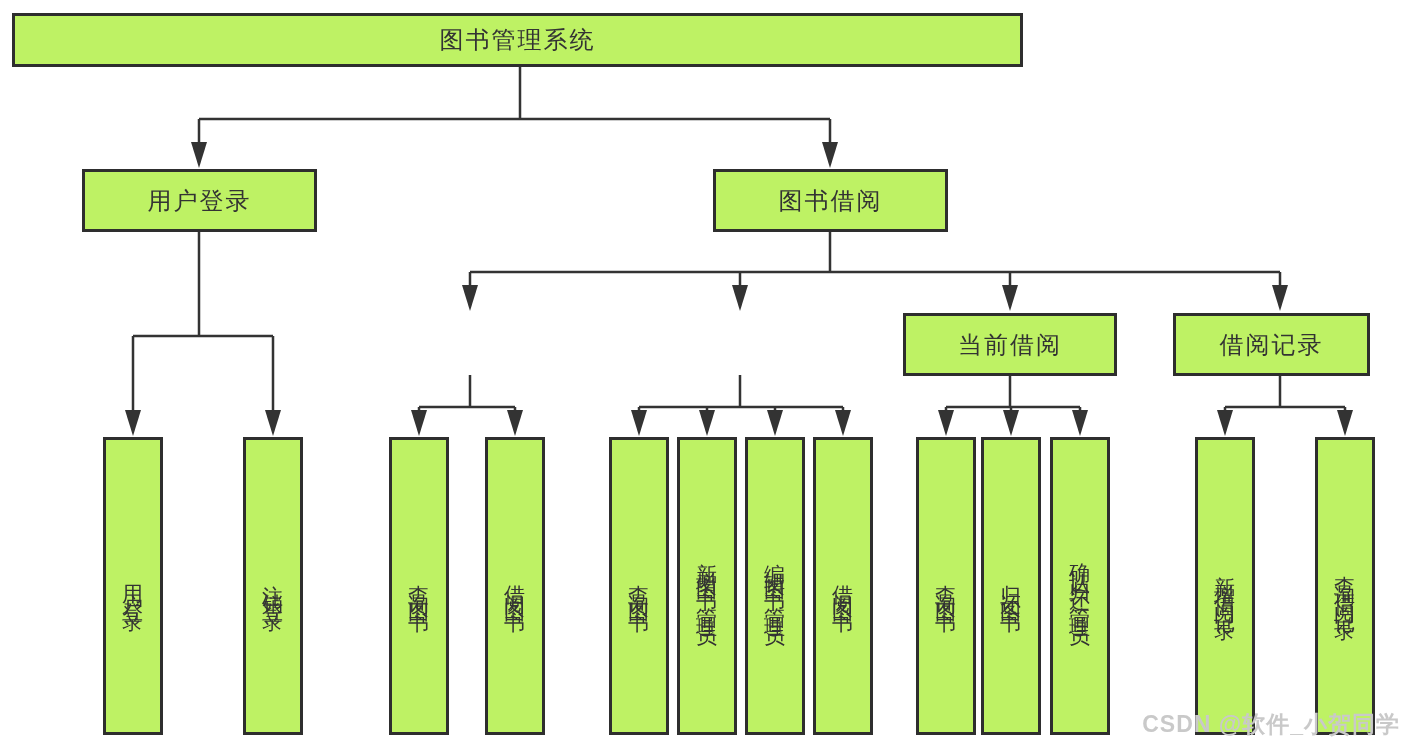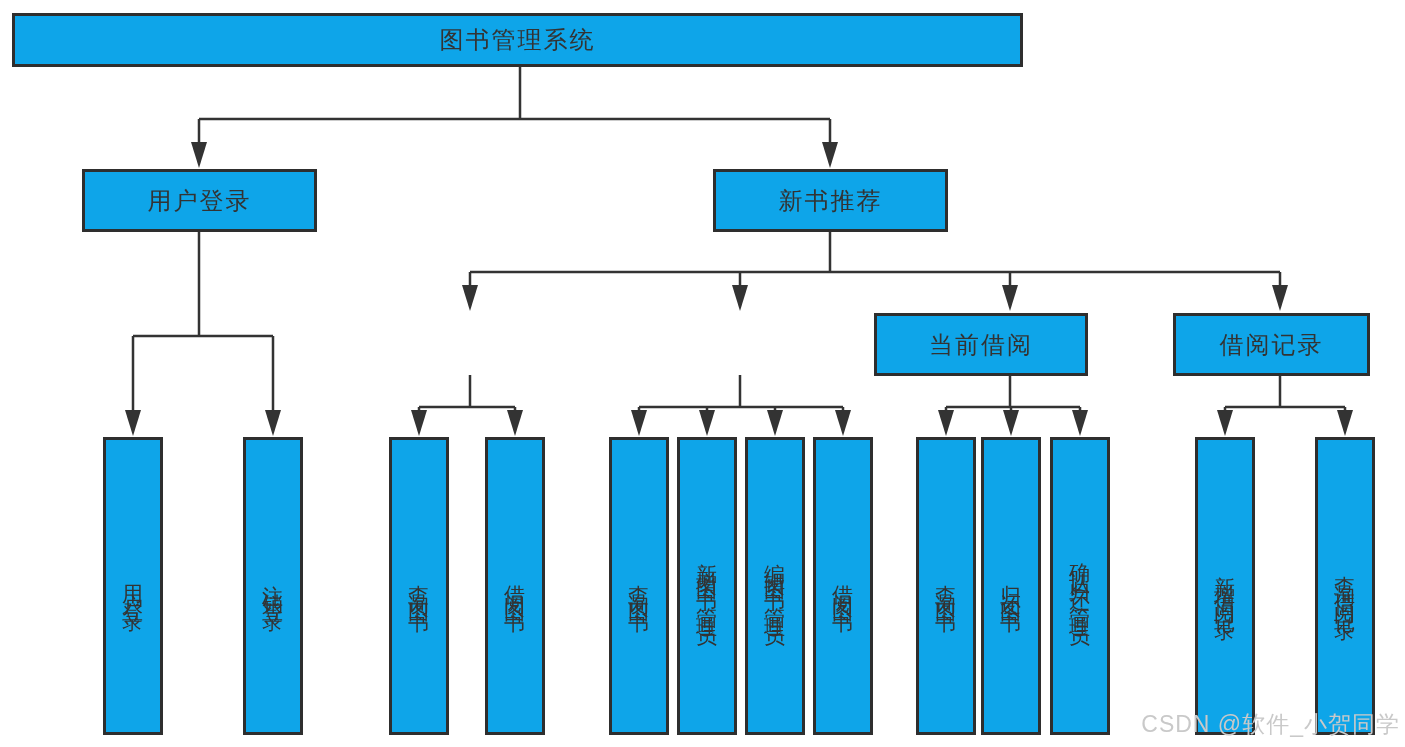--- a/index.html
+++ b/index.html
@@ -13,21 +13,21 @@
     overflow: hidden;
   }
   svg.wires {
     position: absolute;
     left: 0; top: 0;
     width: 1405px; height: 747px;
   }
   .node {
     position: absolute;
     box-sizing: border-box;
-    background: #0ea5e9;
+    background: #bef264;
     border: 3px solid #2e2e2e;
     display: flex;
     align-items: center;
     justify-content: center;
     text-align: center;
   }
   .node.h {
     font-size: 24px;
     letter-spacing: 2px;
     white-space: nowrap;
@@ -40,20 +40,21 @@
   }
   .watermark {
     position: absolute;
     right: 5px;
     bottom: 7px;
     font-size: 23px;
     letter-spacing: 1px;
     color: #c9c9c9;
     z-index: 20;
     white-space: nowrap;
+    font-weight: bold;
   }
 </style>
 </head>
 <body>
 
 <div class="stage">
 
   <svg class="wires" viewBox="0 0 1405 747">
     <g stroke="#333333" stroke-width="2.5" fill="none">
 
@@ -90,23 +91,23 @@
       <polygon points="1003,410 1019,410 1011,436"></polygon>
       <polygon points="1072,410 1088,410 1080,436"></polygon>
       <polygon points="1217,410 1233,410 1225,436"></polygon>
       <polygon points="1337,410 1353,410 1345,436"></polygon>
     </g>
   </svg>
 
   <div class="node h" style="left:12px; top:13px; width:1011px; height:54px;">图书管理系统</div>
 
   <div class="node h" style="left:82px; top:169px; width:235px; height:63px;">用户登录</div>
-  <div class="node h" style="left:713px; top:169px; width:235px; height:63px;">新书推荐</div>
+  <div class="node h" style="left:713px; top:169px; width:235px; height:63px;">图书借阅</div>
 
-  <div class="node h" style="left:874px; top:313px; width:214px; height:63px;">当前借阅</div>
+  <div class="node h" style="left:903px; top:313px; width:214px; height:63px;">当前借阅</div>
   <div class="node h" style="left:1173px; top:313px; width:197px; height:63px;">借阅记录</div>
 
   <div class="node v" style="left:103px; top:437px; width:60px; height:298px;">用户登录</div>
   <div class="node v" style="left:243px; top:437px; width:60px; height:298px;">注销登录</div>
 
   <div class="node v" style="left:389px; top:437px; width:60px; height:298px;">查询图书</div>
   <div class="node v" style="left:485px; top:437px; width:60px; height:298px;">借阅图书</div>
 
   <div class="node v" style="left:609px; top:437px; width:60px; height:298px;">查询图书</div>
   <div class="node v" style="left:677px; top:437px; width:60px; height:298px;">新增图书（管理员）</div>

